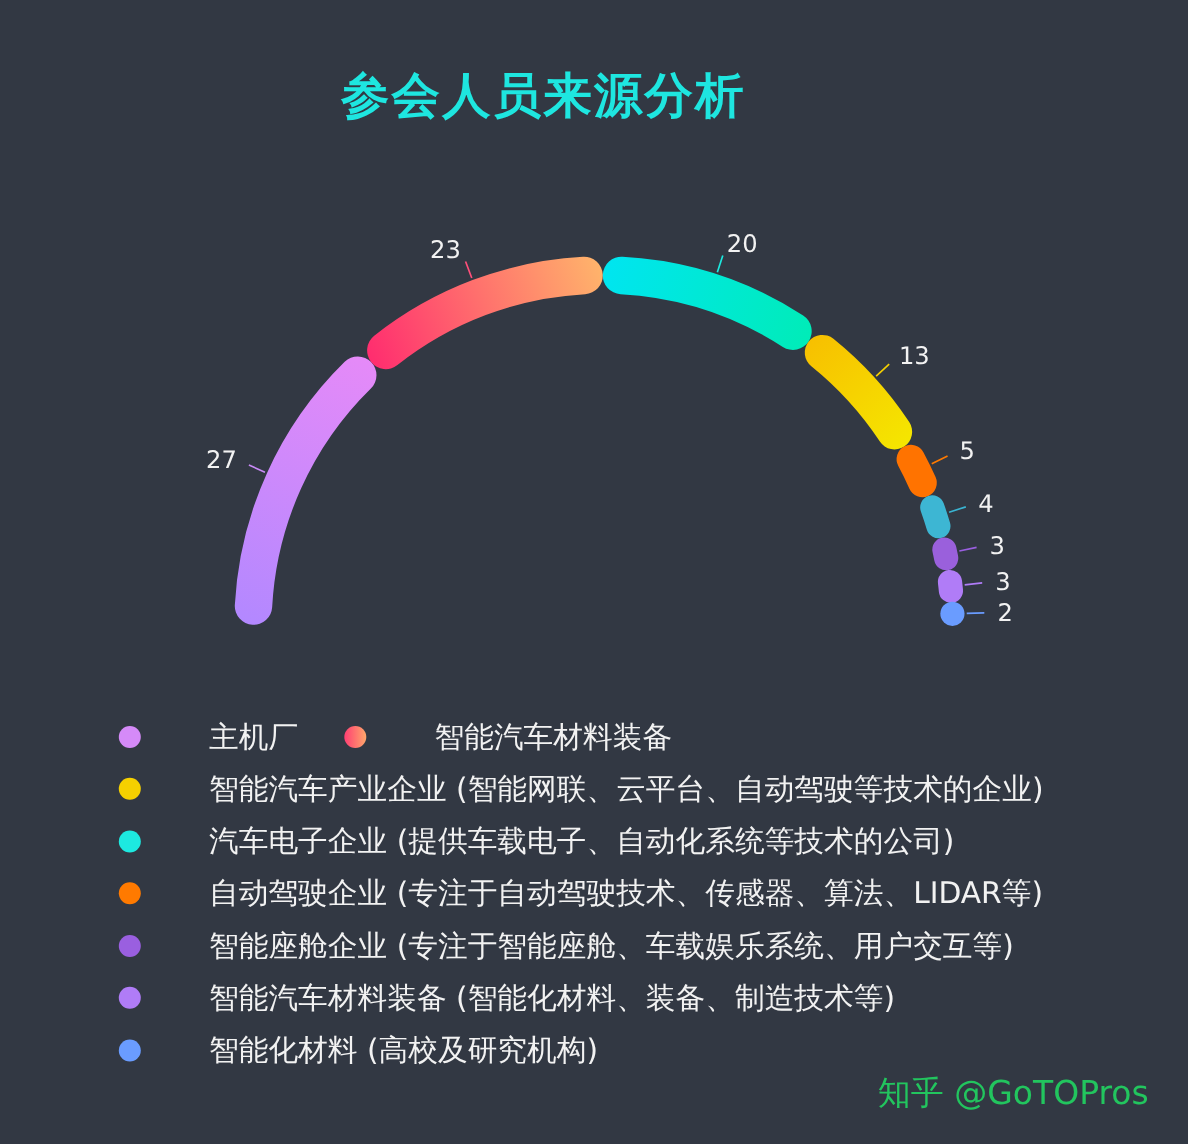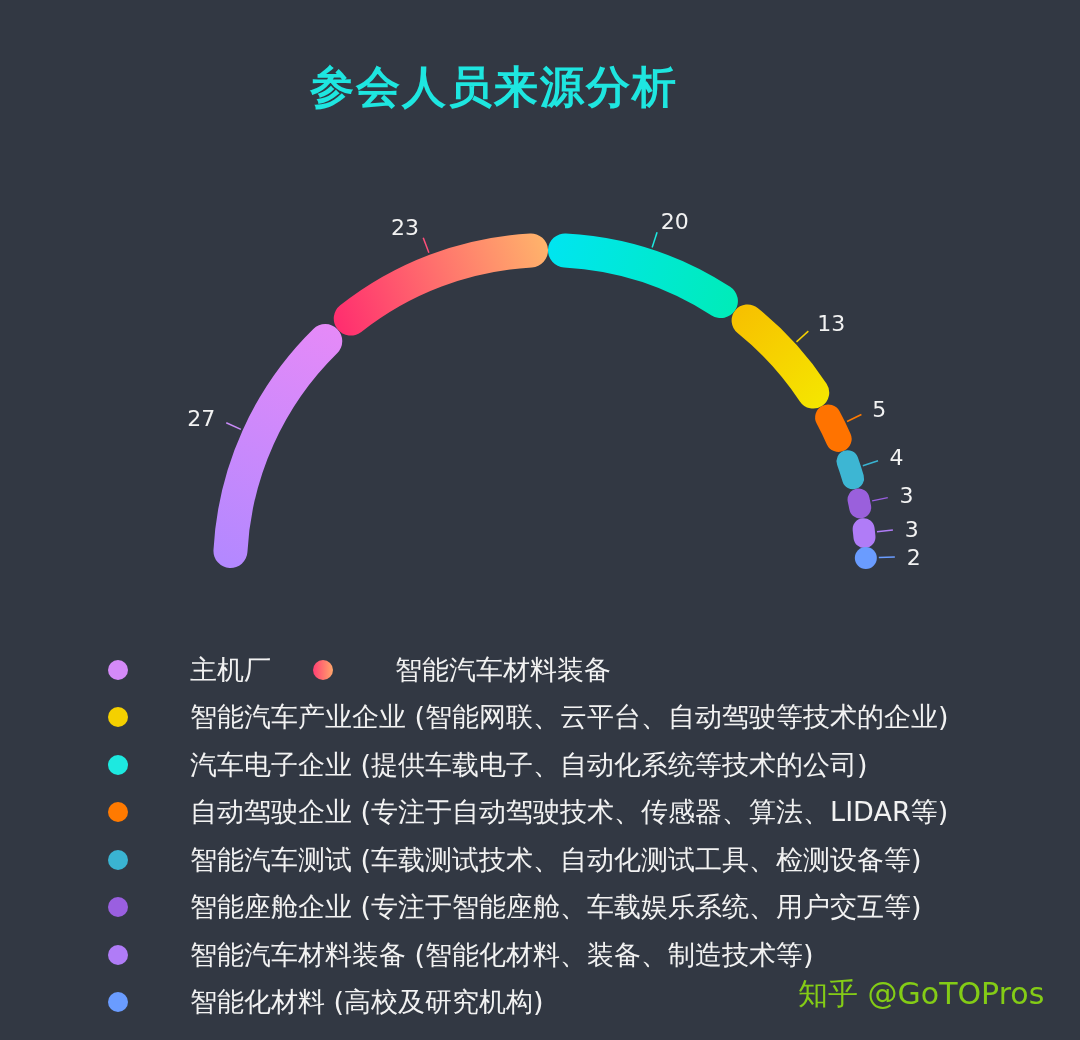--- a/index.html
+++ b/index.html
@@ -4,21 +4,21 @@
 <style>
   html,body{margin:0;padding:0;}
   body{width:1080px;height:1040px;background:#323843;overflow:hidden;position:relative;font-family:"DejaVu Sans","Liberation Sans",sans-serif;}
   .title{position:absolute;top:58px;left:0;width:988px;text-align:center;font-size:44px;font-weight:bold;color:#1ee6e0;letter-spacing:2px;}
   svg.chart{position:absolute;left:0;top:0;}
   .legend{position:absolute;left:108px;top:646px;width:900px;}
   .lrow{display:flex;align-items:center;height:47.5px;}
   .litem{display:flex;align-items:center;margin-right:42px;gap:48px;}
   .dot{width:20px;height:20px;border-radius:50%;margin-right:14px;flex:none;}
   .ltext{color:#f2f2f2;font-size:27px;white-space:nowrap;}
-  .watermark{position:absolute;left:798px;top:974px;color:#84cc16;font-size:30px;white-space:nowrap;}
+  .watermark{position:absolute;left:798px;top:974px;color:#22c55e;font-size:30px;white-space:nowrap;}
 </style>
 </head>
 <body>
 
 <div class="title">参会人员来源分析</div>
 
 <svg class="chart" width="1080" height="640">
   <defs id="grads">
       <linearGradient id="g0" gradientUnits="userSpaceOnUse" x1="230" y1="568" x2="337.70282682707864" y2="329.46467985751394">
         <stop offset="0" stop-color="#b388ff"></stop>
@@ -114,26 +114,20 @@
     </div>
   </div>
   <div class="lrow">
     <div class="litem">
       <span class="dot" style="background: rgb(255, 122, 0);"></span>
       <span class="ltext">自动驾驶企业 (专注于自动驾驶技术、传感器、算法、LIDAR等)</span>
     </div>
   </div>
   <div class="lrow">
     <div class="litem">
-      <span class="dot" style="background: rgb(58, 180, 210);"></span>
-      <span class="ltext">智能汽车测试 (车载测试技术、自动化测试工具、检测设备等)</span>
-    </div>
-  </div>
-  <div class="lrow">
-    <div class="litem">
       <span class="dot" style="background: rgb(154, 95, 224);"></span>
       <span class="ltext">智能座舱企业 (专注于智能座舱、车载娱乐系统、用户交互等)</span>
     </div>
   </div>
   <div class="lrow">
     <div class="litem">
       <span class="dot" style="background: rgb(176, 124, 247);"></span>
       <span class="ltext">智能汽车材料装备 (智能化材料、装备、制造技术等)</span>
     </div>
   </div>

